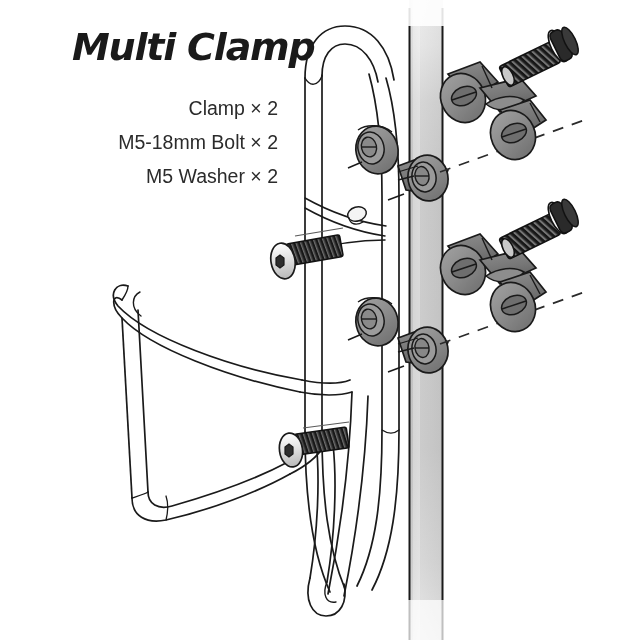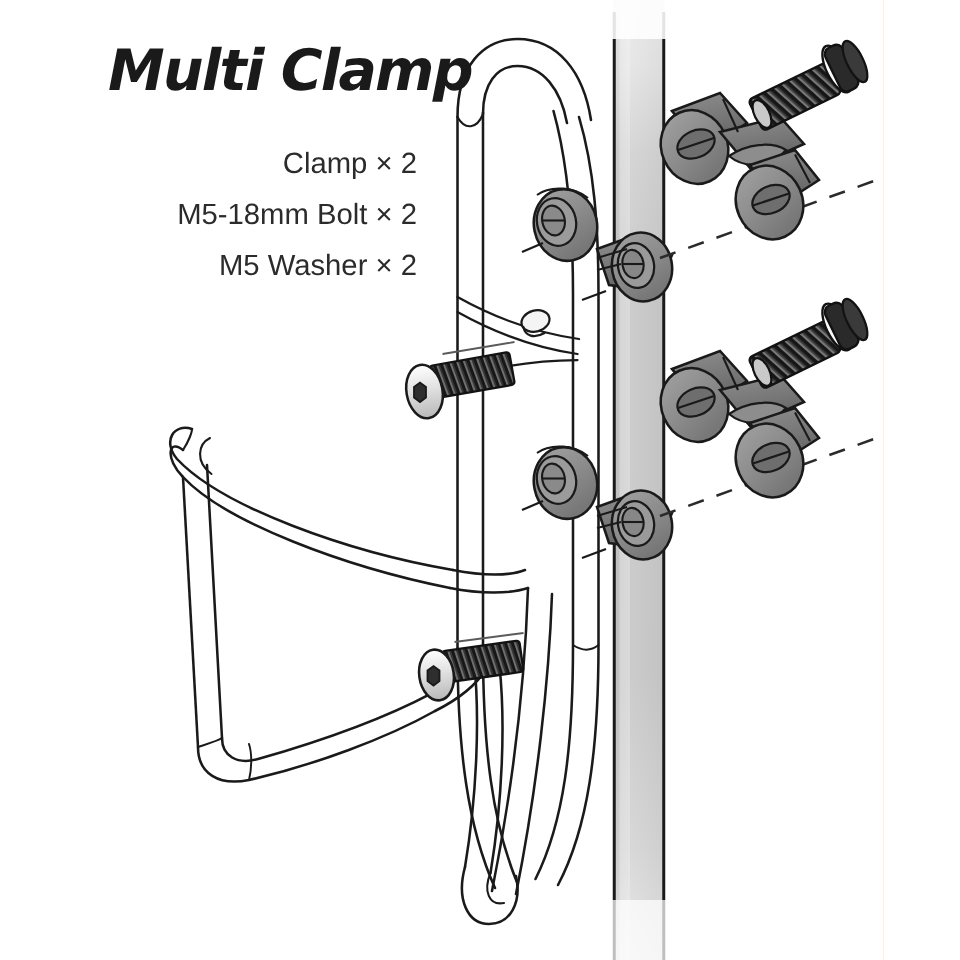--- a/index.html
+++ b/index.html
@@ -8,21 +8,21 @@
     padding: 0;
     background: #ffffff;
   }
   body {
     font-family: "Liberation Sans", sans-serif;
   }
   #page {
     position: relative;
     width: 589px;
     height: 640px;
-    background: #fdba74;
+    background: #ec4899;
     overflow: hidden;
   }
   #diagram {
     position: absolute;
     left: 0;
     top: 0;
     width: 640px;
     height: 640px;
   }
   .title-text {

